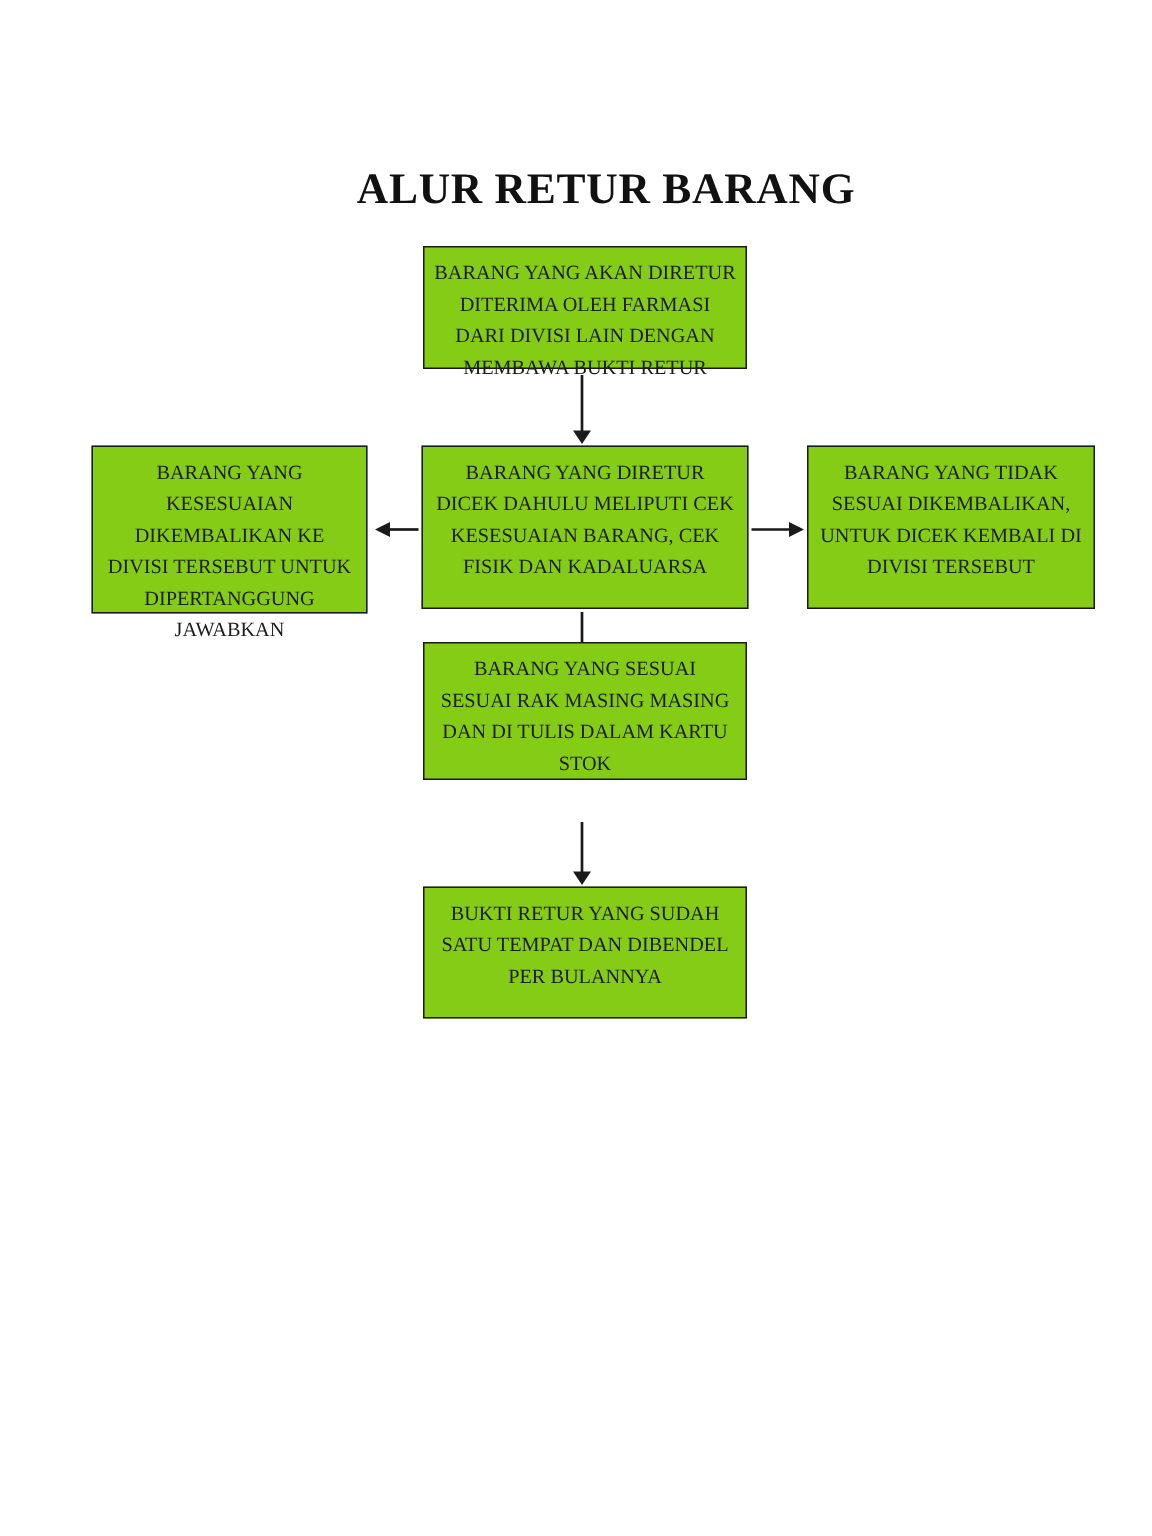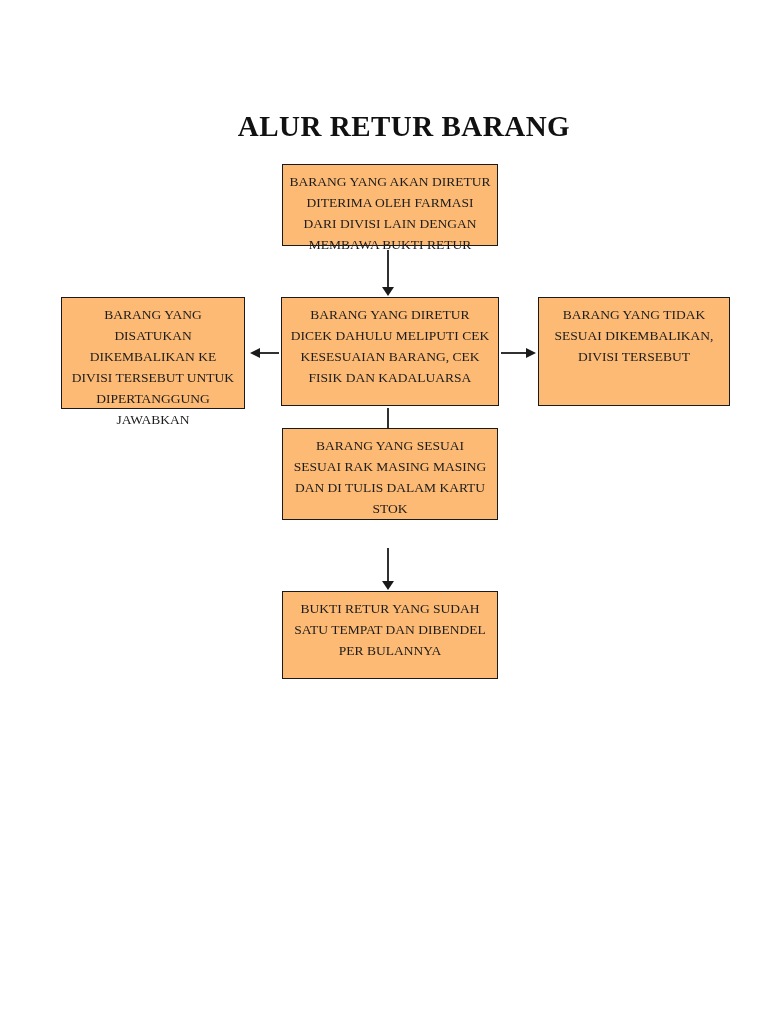--- a/index.html
+++ b/index.html
@@ -24,21 +24,21 @@
     text-align: center;
     font-size: 29px;
     font-weight: bold;
     letter-spacing: 0.5px;
     color: #111111;
   }
   .node {
     position: absolute;
     box-sizing: border-box;
     border: 1.5px solid #1a1a1a;
-    background: #fdba74;
+    background: #84cc16;
     text-align: center;
     font-size: 13.5px;
     line-height: 21px;
     color: #1c1c1c;
     padding-top: 6px;
   }
   .node-receive      { left: 262px; top: 164px; width: 216px; height: 82px;  }
   .node-check        { left: 261px; top: 297px; width: 218px; height: 109px; text-align: center; }
   .node-expired      { left: 41px;  top: 297px; width: 184px; height: 112px; }
   .node-not-suitable { left: 518px; top: 297px; width: 192px; height: 109px; }
@@ -93,30 +93,31 @@
 
   <div class="node node-check">
     <div>BARANG YANG DIRETUR</div>
     <div>DICEK DAHULU MELIPUTI CEK</div>
     <div>KESESUAIAN BARANG, CEK</div>
     <div>FISIK DAN KADALUARSA</div>
   </div>
 
   <div class="node node-expired">
     <div>BARANG YANG</div>
-    <div>DISATUKAN</div>
+    <div>KESESUAIAN</div>
     <div>DIKEMBALIKAN KE</div>
     <div>DIVISI TERSEBUT UNTUK</div>
     <div>DIPERTANGGUNG</div>
     <div>JAWABKAN</div>
   </div>
 
   <div class="node node-not-suitable">
     <div>BARANG YANG TIDAK</div>
     <div>SESUAI DIKEMBALIKAN,</div>
+    <div>UNTUK DICEK KEMBALI DI</div>
     <div>DIVISI TERSEBUT</div>
   </div>
 
   <div class="node node-restock">
     <div>BARANG YANG SESUAI</div>
     <div>SESUAI RAK MASING MASING</div>
     <div>DAN DI TULIS DALAM KARTU</div>
     <div>STOK</div>
   </div>
 

